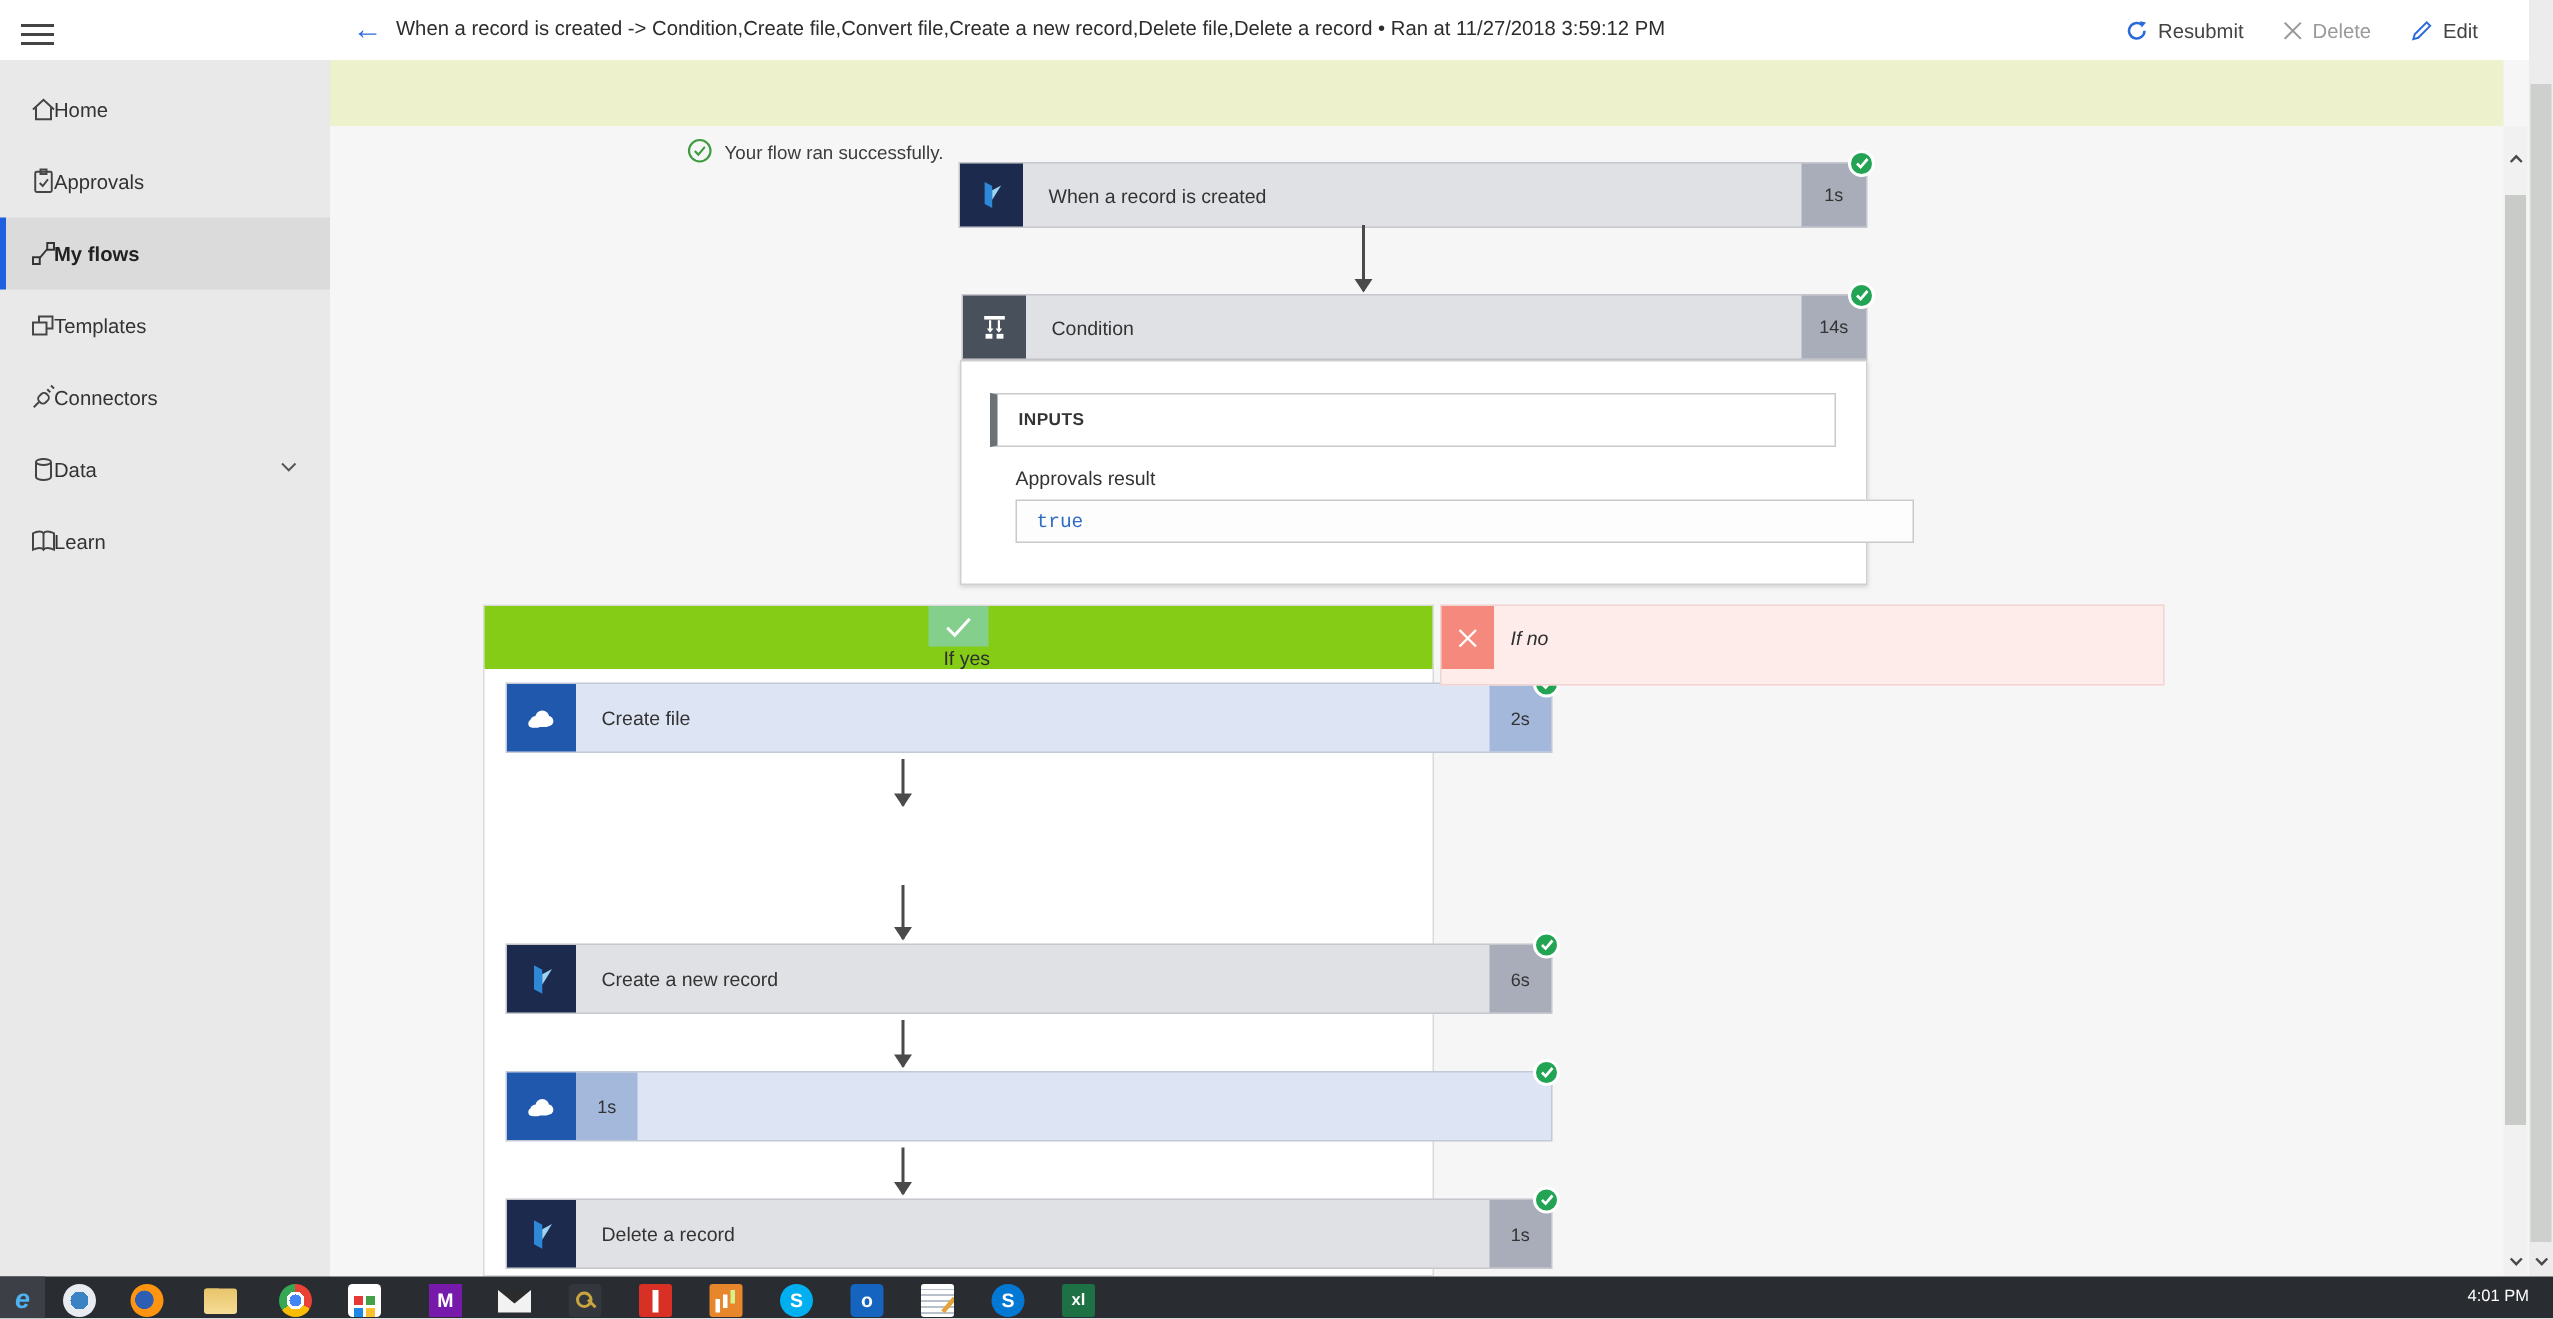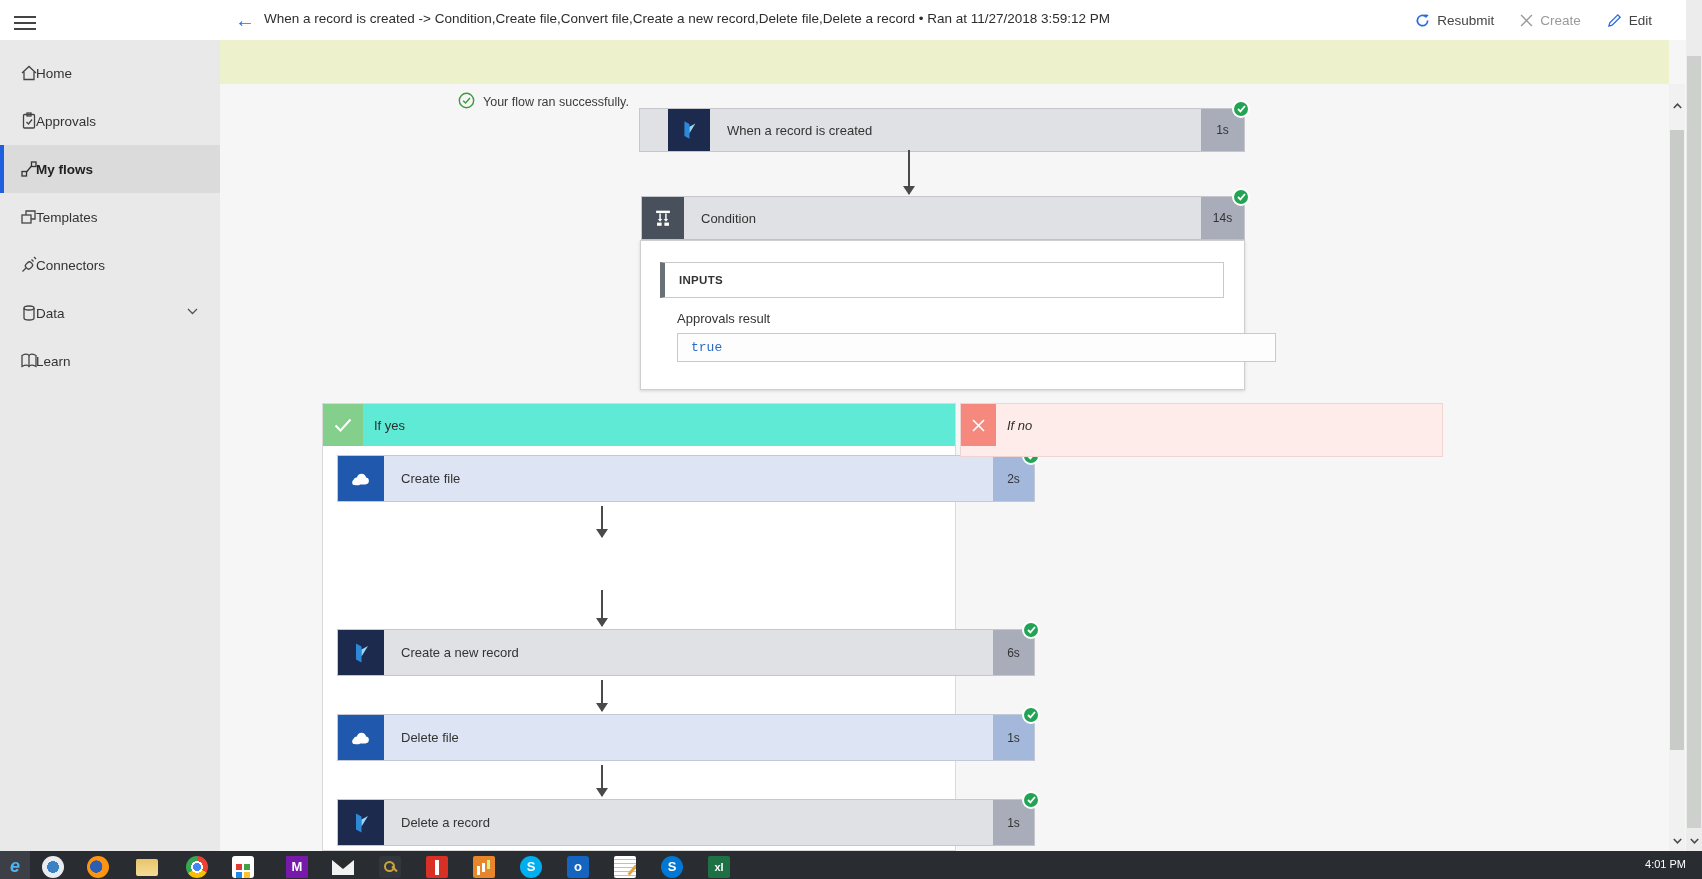--- a/index.html
+++ b/index.html
@@ -59,21 +59,21 @@
   .inputs-box span { padding-left:14px; font-size:11.5px; font-weight:bold; letter-spacing:.3px; color:#333; }
   .expr-label { position:absolute; left:36px; top:70px; font-size:13px; color:#333; }
   .expr-value { position:absolute; left:36px; top:92px; width:599px; height:29px; border:1px solid #c9c9c9; background:#fdfdfd;
                 display:flex; align-items:center; }
   .expr-value span { padding-left:13px; font-family:"Liberation Mono", monospace; font-size:13px; color:#2e6bc4; }
 
   
   .branch-yes { position:absolute; left:102px; top:319px; width:634px; height:448px; background:#fff; border:1px solid #dadada; }
   .branch-no  { position:absolute; left:740px; top:319px; width:483px; height:54px; background:#fdecea; border:1px solid #f0d4d1;font-style:italic; }
   .branch-head { position:relative; height:42px; display:flex; align-items:center; cursor:pointer; }
-  .branch-yes .branch-head { background:#5eead4; }
+  .branch-yes .branch-head { background:#84cc16;flex-direction:column; }
   .bh-icon { width:40px; height:42px; display:flex; align-items:center; justify-content:center; }
   .branch-yes .bh-icon { background:#85cf8d; }
   .branch-no  .bh-icon { width:35px; background:#f5897e; }
   .bh-label { padding-left:11px; font-size:13px; color:#2e2e2e; }
 
   .branch-yes .card { left:14px; width:698px; height:47px; }
   .branch-yes .card .c-icon { flex:0 0 46px; }
   .branch-yes .card .c-badge { flex:0 0 41px; }
   .bg-dyn   { background:#1b2a4d; }
   .bg-od    { background:#1f58ad; }
@@ -139,21 +139,21 @@
         <svg width="15" height="15" viewBox="0 0 16 16">
             <path d="M13.5 8a5.5 5.5 0 1 1-2.1-4.3" fill="none" stroke="#2b6bd9" stroke-width="1.8"></path>
             <polygon points="10.2,1.2 14.6,2.2 11.5,5.6" fill="#2b6bd9"></polygon>
           </svg>
         <span>Resubmit</span>
       </div>
       <div class="tb-btn disabled">
         <svg width="13" height="13" viewBox="0 0 12 12">
             <path d="M1 1 L11 11 M11 1 L1 11" stroke="#9a9a9a" stroke-width="1.3"></path>
           </svg>
-        <span>Create</span>
+        <span>Delete</span>
       </div>
       <div class="tb-btn">
         <svg width="15" height="15" viewBox="0 0 16 16">
             <path d="M2 14 L3 10.5 L11.5 2 L14 4.5 L5.5 13 Z" fill="none" stroke="#2b6bd9" stroke-width="1.4"></path>
           </svg>
         <span>Edit</span>
       </div>
     </div>
   </div>
 
@@ -218,21 +218,21 @@
       <svg class="s-icon" viewBox="0 0 20 20" fill="none" stroke="#444" stroke-width="1.3">
           <path d="M3 4.5 C6 3 9 3 10 4.5 C11 3 14 3 17 4.5 V15.5 C14 14 11 14 10 15.5 C9 14 6 14 3 15.5 Z"></path>
           <path d="M10 4.5 V15.5"></path>
         </svg>
       <span class="s-label">Learn</span>
     </div>
   </div>
 
   <div class="canvas">
 
-    <div class="card gray" style="left:419px; top:24px; width:606px;padding-left:28px;">
+    <div class="card gray" style="left:419px; top:24px; width:606px;">
       <div class="c-icon bg-dyn">
         <svg width="22" height="22" viewBox="0 0 24 24">
             <polygon points="7,2.5 12.5,5.5 12.5,21.5 7,18.5" fill="#2d89d8"></polygon>
             <polygon points="12.5,8.5 19,5 12.5,15.5" fill="#9bd4f4"></polygon>
           </svg>
       </div>
       <span class="c-title">When a record is created</span>
       <div class="c-badge">1s</div>
       <div class="check-bubble">
         <svg width="9" height="8" viewBox="0 0 9 8">
@@ -329,21 +329,20 @@
         <div class="c-icon bg-od">
           <svg width="26" height="26" viewBox="0 0 26 26" fill="#fff">
               <circle cx="9" cy="15" r="3.6"></circle>
               <circle cx="13.5" cy="12.3" r="4.6"></circle>
               <circle cx="17.5" cy="14.8" r="3.4"></circle>
               <rect x="8" y="13.8" width="10.5" height="4.8" rx="2.2"></rect>
               <circle cx="6.8" cy="16.4" r="2.6"></circle>
               <rect x="6" y="16" width="6" height="3.2" rx="1.5"></rect>
             </svg>
         </div>
-        <span class="c-title">Delete file</span>
         <div class="c-badge">1s</div>
         <div class="check-bubble">
           <svg width="9" height="8" viewBox="0 0 9 8">
               <path d="M1 4 L3.4 6.4 L8 1" fill="none" stroke="#fff" stroke-width="1.8"></path>
             </svg>
         </div>
       </div>
 
       <div class="flow-arrow" style="left:278px; top:361px; height:31px;"></div>
 

